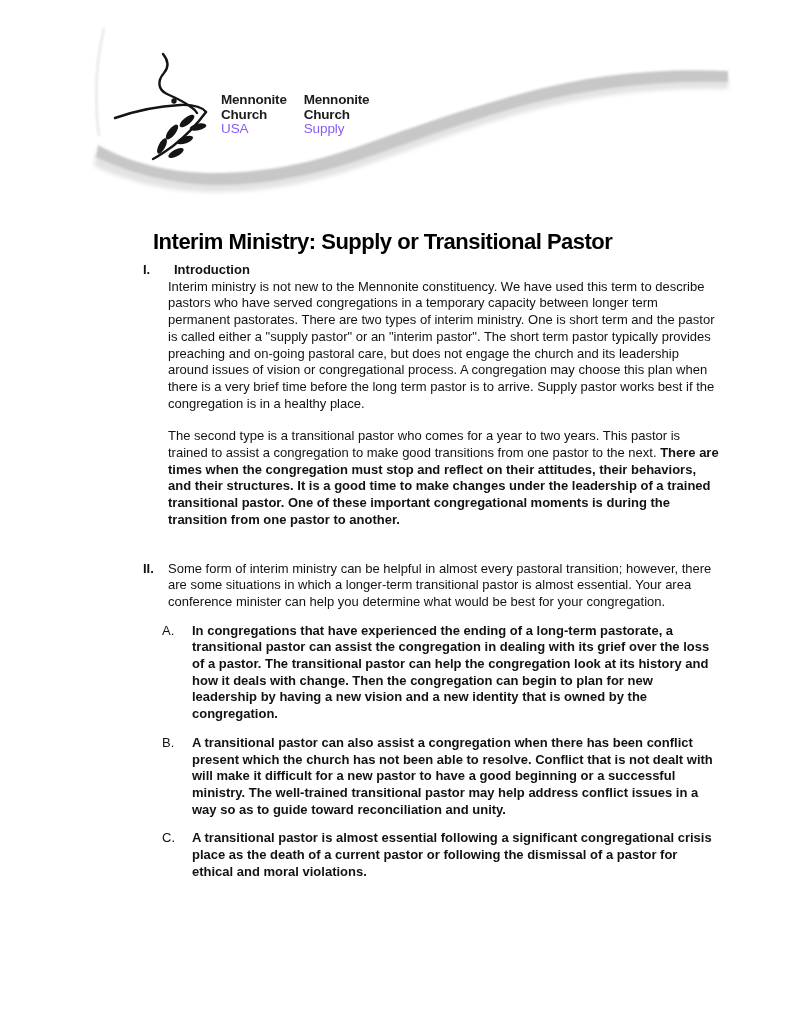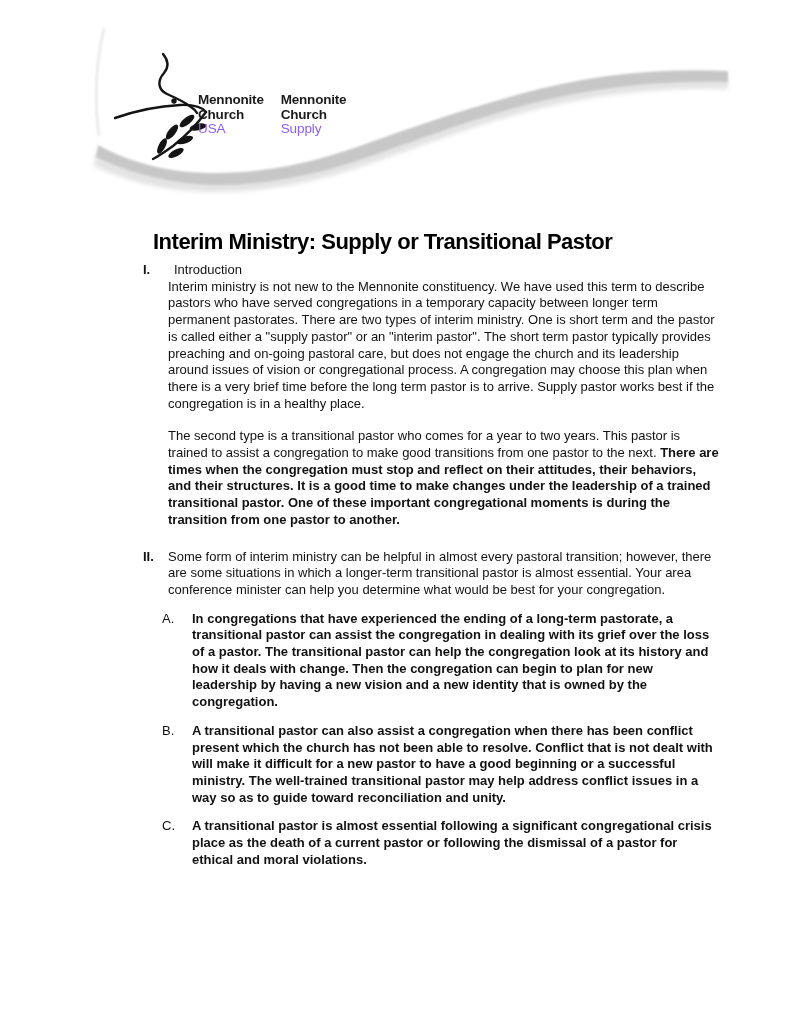--- a/index.html
+++ b/index.html
@@ -19,21 +19,21 @@
 
   
   .letterhead-svg {
     position: absolute;
     top: 0;
     left: 0;
   }
   .logo-text-block {
     position: absolute;
     top: 93px;
-    left: 198px;
+    left: 221px;
     display: flex;
     gap: 17px;
   }
   .logo-col {
     display: flex;
     flex-direction: column;
   }
   .logo-line-bold {
     font-size: 13.5px;
     font-weight: bold;
@@ -68,33 +68,33 @@
     top: 262px;
     width: 590px;
     font-size: 13px;
     line-height: 16.7px;
   }
   .section {
     display: flex;
     align-items: flex-start;
   }
   .section + .section {
-    margin-top: 4px;
+    margin-top: 16px;
   }
   .section-numeral {
     width: 25px;
     flex: 0 0 25px;
     font-weight: bold;
   }
   .section-content {
     width: 553px;
     flex: 0 0 553px;
   }
   .section-heading {
-    font-weight: normal;
+    font-weight: bold;
     padding-left: 6px;
   }
   .para {
     margin: 0 0 16px 0;
   }
   .para:last-child {
     margin-bottom: 16px;
   }
   .bold-run {
     font-weight: bold;

